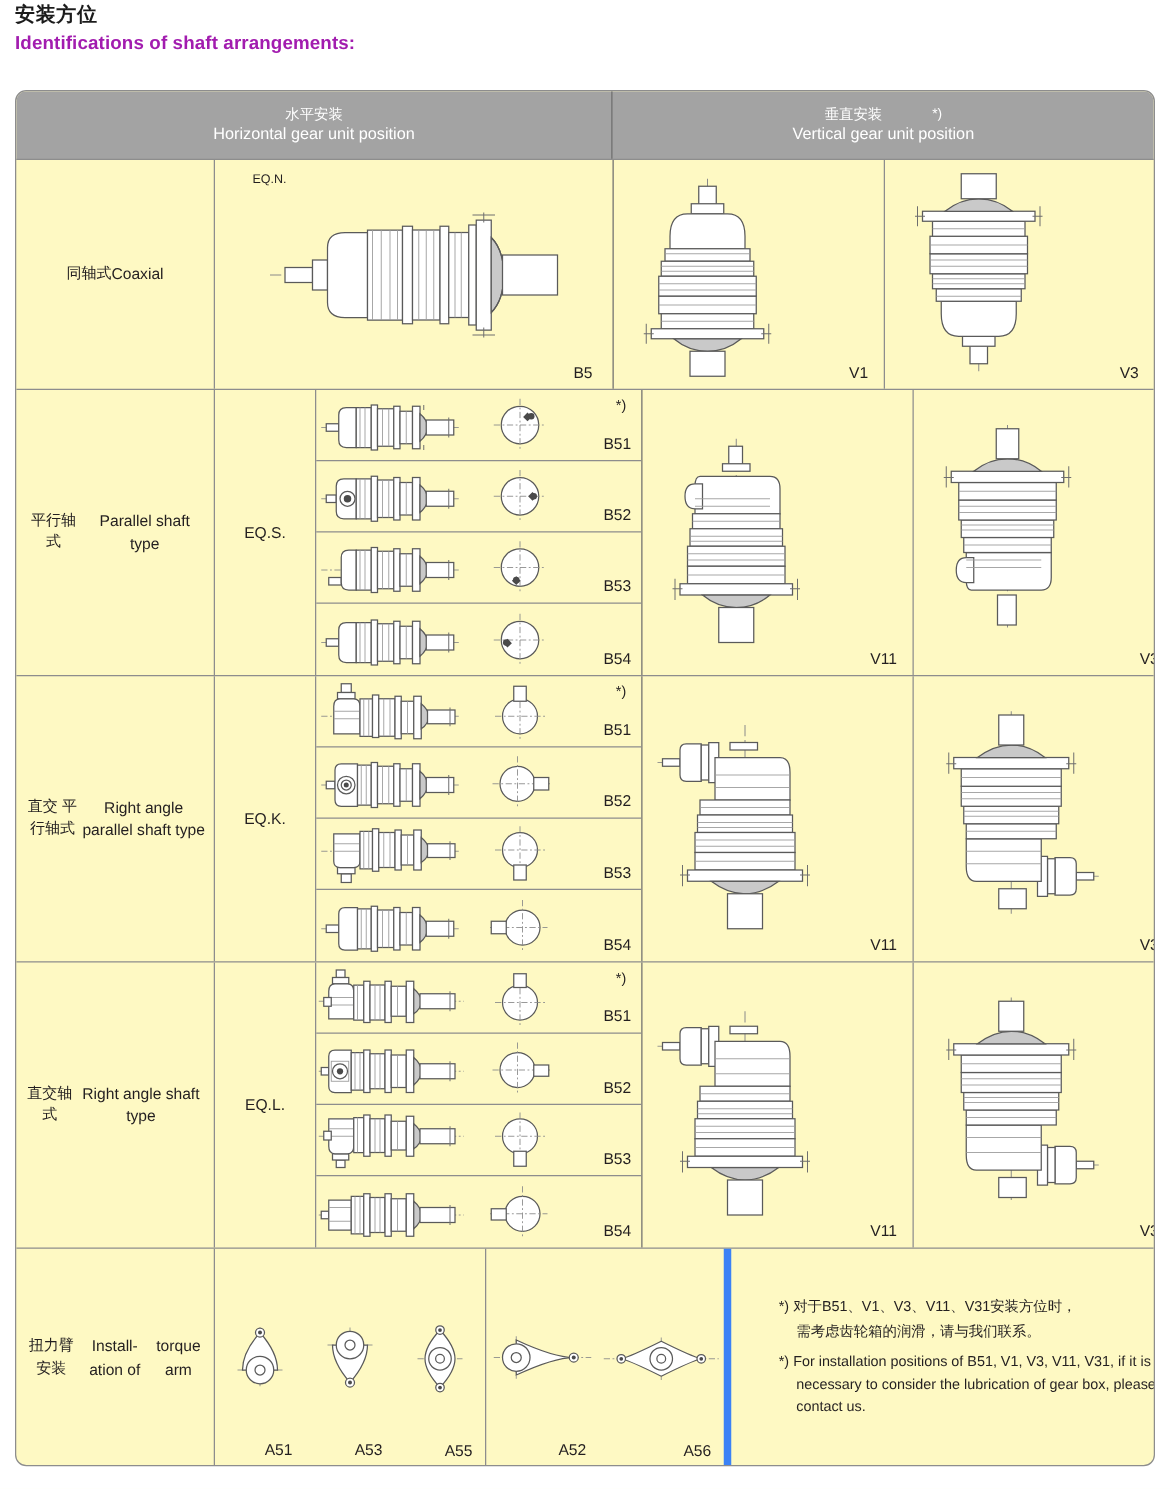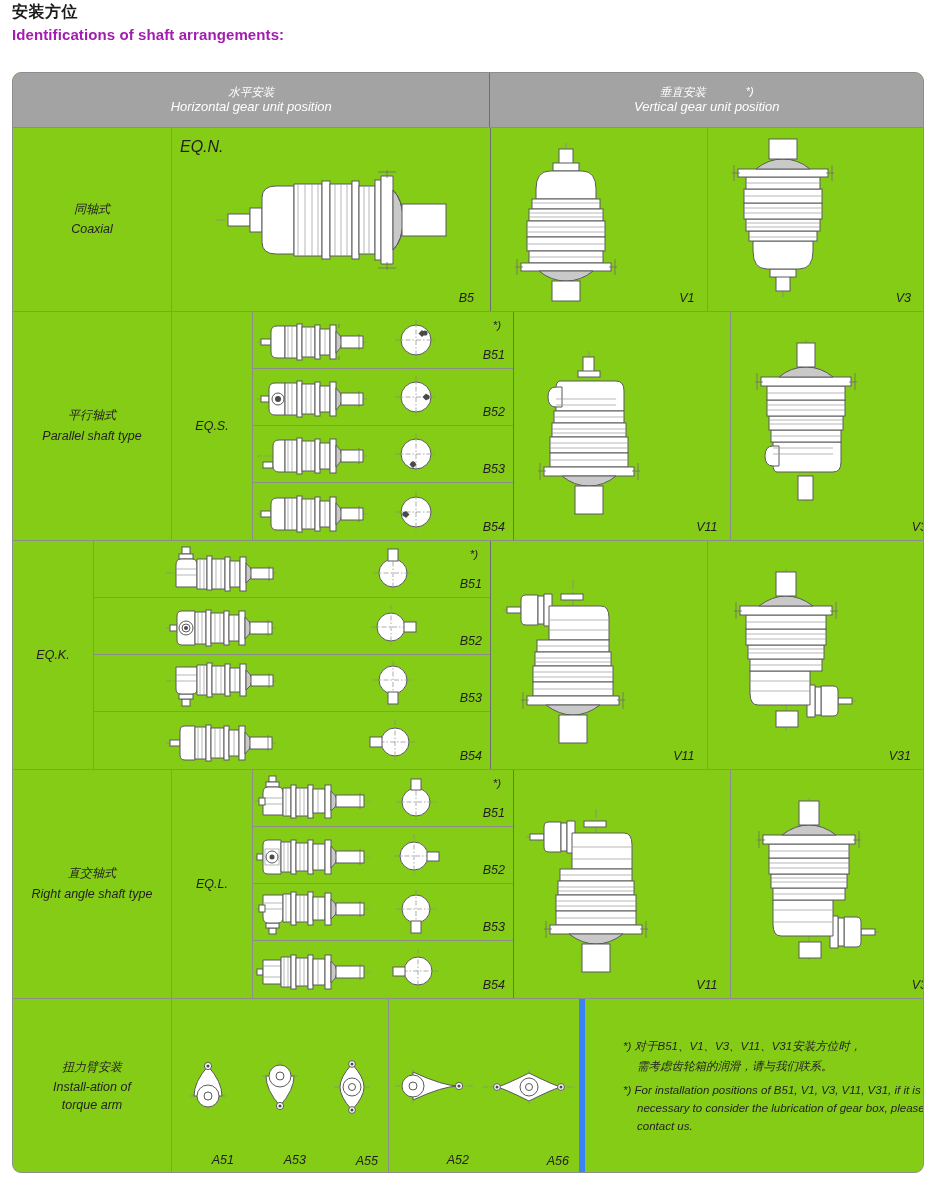--- a/index.html
+++ b/index.html
@@ -26,22 +26,21 @@
     color: #a21caf;
   }
 
   
   .table {
     position: absolute; left: 12px; top: 72px;
     width: 912px; height: 1101px;
     border: 1px solid #8d8d8d;
     border-radius: 9px;
     overflow: hidden;
-    background: #84cc16;
-    font-style: italic;
+    background: #fef9c3;
   }
 
   
   .thead {
     display: flex;
     height: 55px;
     background: #a3a3a3;
     border-bottom: 1px solid #8d8d8d;
   }
   .th {
@@ -59,21 +58,21 @@
   .th .star { font-size: 11px; }
 
   
   .tbody { display: block; }
   .trow  { display: flex; border-bottom: 1px solid #8d8d8d; }
   .trow:last-child { border-bottom: none; }
 
   .c-name {
     width: 159px; flex: 0 0 159px;
     border-right: 1px solid #8d8d8d;
-    display: flex; flex-direction: column;
+    display: flex; flex-direction: row;
     align-items: center; justify-content: center;
     text-align: center; padding: 4px 6px;
     line-height: 1.45;
   }
   .c-name .zh { font-size: 12px; margin-bottom: 2px; }
   .c-name .en { font-size: 12.5px; }
 
   .c-code {
     width: 81px; flex: 0 0 81px;
     border-right: 1px solid #8d8d8d;
@@ -89,21 +88,21 @@
     display: flex; align-items: center; justify-content: flex-start;
   }
   .vcell.divider { border-right: 1px solid #8d8d8d; }
   .vlabel {
     position: absolute; right: 12px; bottom: 6px;
     font-size: 12.5px;
   }
 
   
   .r1-horz { position: relative; display: flex; align-items: center; justify-content: center; }
-  .eqn-tag { position: absolute; left: 8px; top: 10px; font-size: 16px; }
+  .eqn-tag { position: absolute; left: 30px; top: 10px; font-size: 10px; }
   .b5-tag  { position: absolute; right: 16px; bottom: 6px; font-size: 12.5px; }
 
   
   .subcol { display: flex; flex-direction: column; flex: 1 1 auto; }
   .subrow {
     display: flex; align-items: center;
     height: 57px;
     border-bottom: 1px solid #8d8d8d;
     position: relative;
   }
@@ -475,20 +474,24 @@
                 <path class="ln fillg" d="M48 147 q12 10 27 10 q15 0 27 -10 z"></path>
                 <rect class="ln fillw" x="66" y="157" width="18" height="24"></rect>
               </g>
             </svg>
             <span class="vlabel">V31</span>
           </div>
         </div>
       </div>
 
       <div class="trow" style="height:229px;">
+        <div class="c-name">
+          <span class="zh">直交  平行轴式</span>
+          <span class="en">Right angle parallel shaft type</span>
+        </div>
         <div class="c-code">EQ.K.</div>
         <div class="c-horz subcol">
 
           <div class="subrow">
             <div class="sr-side">
               <svg width="120" height="48" viewBox="0 0 120 48">
                 <line class="ctr-s" x1="4" y1="28" x2="116" y2="28"></line>
                 <rect class="ln fillw" x="20" y="2" width="8" height="7"></rect>
                 <rect class="ln fillw" x="17" y="9" width="14" height="5"></rect>
                 <path class="ln fillw" d="M14 20 q0 -6 5 -6 h11 q5 0 5 6 v22 h-21 z"></path>

